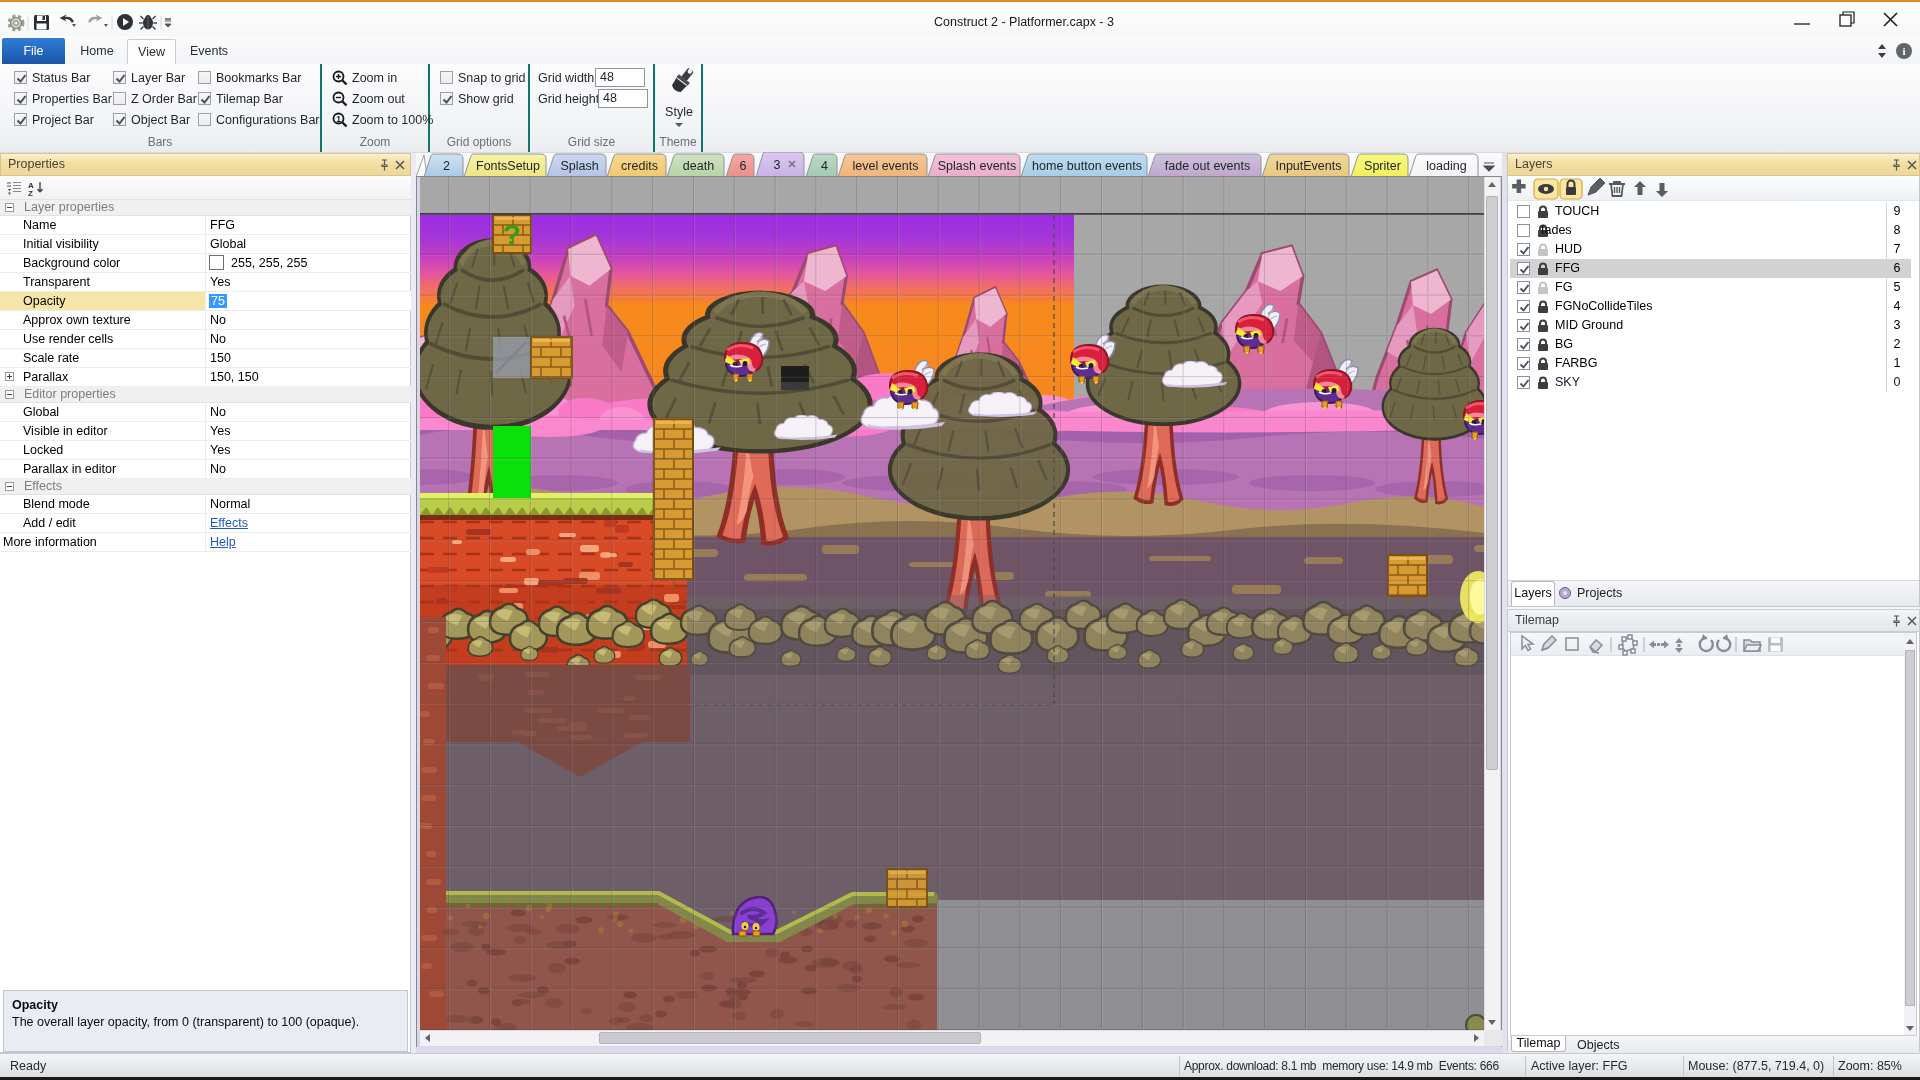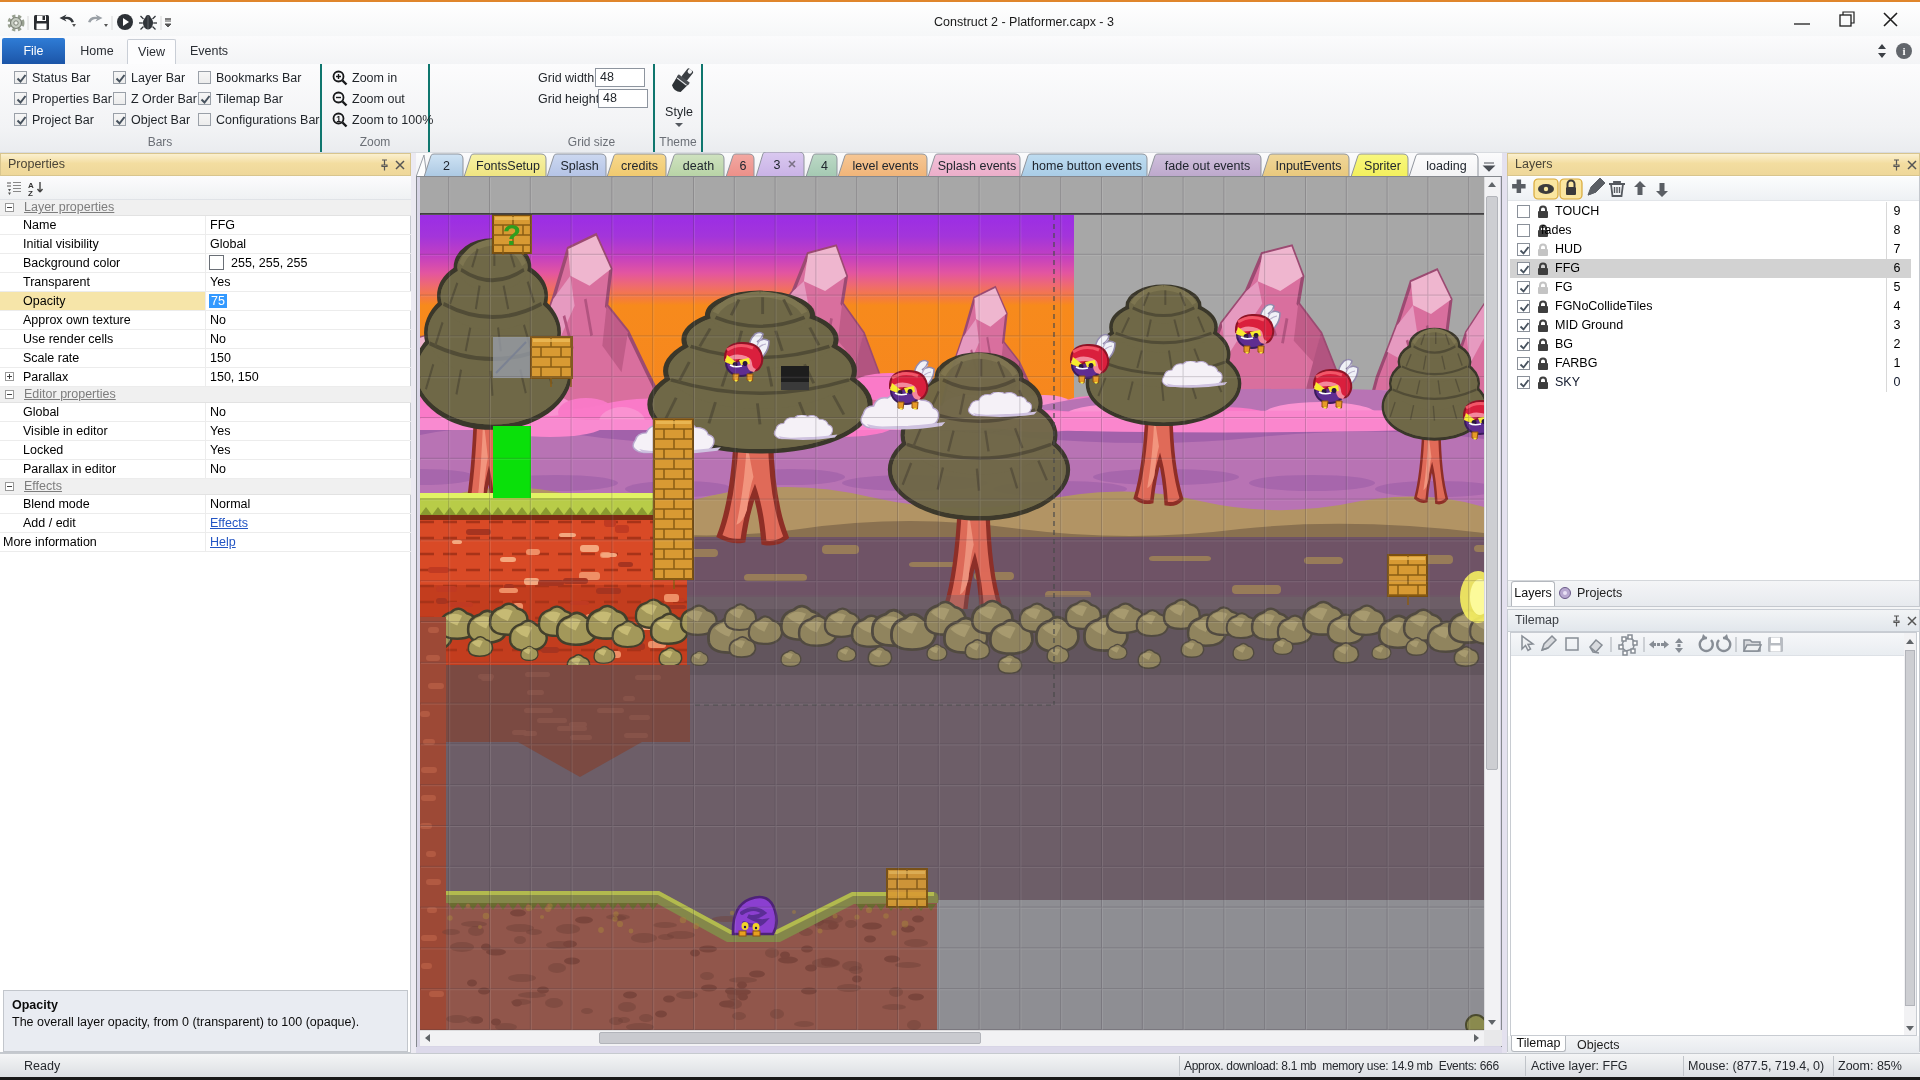--- a/index.html
+++ b/index.html
@@ -26,21 +26,21 @@
 
 .phead{position:absolute;height:23px;background:linear-gradient(#fbf0cf,#f3ddA0 45%,#eed79a);border:1px solid #d8c58e;font-size:12.5px;color:#4a4538;padding-left:7px;line-height:21px;}
 .gray-head{background:linear-gradient(#f2f4f6,#e2e7ec);border:1px solid #c8cdd4;color:#3c4046;}
 .pin{position:absolute;top:4px;color:#555;}
 
 .prow{position:relative;height:19px;border-bottom:1px solid #ececec;font-size:12.5px;color:#000;}
 .prow .lab{position:absolute;left:23px;top:2px;}
 .prow .val{position:absolute;left:210px;top:2px;}
 .prow .vline{position:absolute;left:205px;top:0;width:1px;height:19px;background:#ececec;}
 .psec{position:relative;height:16px;background:#f0f0f0;border-bottom:1px solid #e2e2e2;font-size:12.5px;color:#7d7d7d;}
-.psec .sectext{position:absolute;left:24px;top:0px;text-decoration:underline;}
+.psec .sectext{position:absolute;left:24px;top:0px;}
 .expbox{position:absolute;left:5px;top:3px;width:9px;height:9px;border:1px solid #9a9a9a;background:#fff;}
 .expbox i{position:absolute;left:1px;top:3px;width:5px;height:1px;background:#444;}
 .expbox u{position:absolute;left:3px;top:1px;width:1px;height:5px;background:#444;}
 a.lnk{color:#2355c4;text-decoration:underline;}
 
 #statusbar{position:absolute;left:0;top:1053px;width:1920px;height:24px;background:linear-gradient(#f4f5f6,#dcdfe3);border-top:1px solid #c6cacf;font-size:12.5px;color:#26292e;}
 #botstrip{position:absolute;left:0;top:1077px;width:1920px;height:3px;background:#191919;}
 </style>
 </head>
 <body>
@@ -140,20 +140,27 @@
       </svg>
   <div class="rowtext abs" style="left:30px;top:28px;">Zoom out</div>
   <svg class="abs" style="left:10px;top:48px" width="16" height="16" fill="none" stroke="#17181a" stroke-width="1.8">
         <circle cx="6.5" cy="6.5" r="5"></circle>
         <line x1="10.5" y1="10.5" x2="14.5" y2="14.5" stroke-width="2.4"></line>
         <text x="6.5" y="10" font-size="8.5" text-anchor="middle" fill="#17181a" stroke="none" font-weight="bold">1</text>
       </svg>
   <div class="rowtext abs" style="left:30px;top:49px;">Zoom to 100%</div>
   <div class="glabel">Zoom</div>
 </div>
+<div class="rgroup" style="left:430px;width:100px;">
+  <div class="cbrow" style="left:10px;top:7px;"><span class="cb"></span>Snap to grid</div>
+  <div class="cbrow" style="left:10px;top:28px;"><span class="cb"><svg width="13" height="13">
+            <path d="M2.5 6.5 l3 3 l5 -6.5" stroke="#47525e" stroke-width="2" fill="none"></path>
+          </svg></span>Show grid</div>
+  <div class="glabel">Grid options</div>
+</div>
 <div class="rgroup" style="left:530px;width:125px;">
   <div class="rowtext abs" style="left:8px;top:7px;">Grid width</div>
   <div class="ginput" style="left:65px;top:4px;">48</div>
   <div class="rowtext abs" style="left:8px;top:28px;">Grid height</div>
   <div class="ginput" style="left:68px;top:25px;">48</div>
   <div class="glabel">Grid size</div>
 </div>
 <div class="rgroup" style="left:655px;width:48px;">
   <svg class="abs" style="left:9px;top:4px" width="32" height="38">
     <g transform="rotate(38 16 16)">
@@ -296,21 +303,21 @@
         <span class="lab" style="left:3px;">More information</span>
         <span class="val"><a class="lnk">Help</a></span>
       </div>
 </div>
 <div class="abs" style="left:3px;top:990px;width:405px;height:62px;background:#e9ecf2;border:1px solid #c2c6cc;font-size:12.5px;color:#0c0c0c;padding:7px 8px;">
   <div style="font-weight:bold;">Opacity</div>
   <div style="margin-top:3px;">The overall layer opacity, from 0 (transparent) to 100 (opaque).</div>
 </div>
 
 <div id="statusbar">
-  <span class="abs" style="left:10px;top:5px;margin-left:14px;">Ready</span>
+  <span class="abs" style="left:10px;top:5px;">Ready</span>
   <span class="abs" style="left:1184px;top:5px;letter-spacing:-0.3px;font-size:12px;">Approx. download: 8.1 mb&nbsp; memory use: 14.9 mb&nbsp; Events: 666</span>
   <span class="abs" style="left:1531px;top:5px;">Active layer: FFG</span>
   <span class="abs" style="left:1688px;top:5px;">Mouse: (877.5, 719.4, 0)</span>
   <span class="abs" style="left:1838px;top:5px;">Zoom: 85%</span>
   <span class="abs" style="left:1179px;top:2px;width:1px;height:20px;background:#c0c4c9;"></span>
   <span class="abs" style="left:1525px;top:2px;width:1px;height:20px;background:#c0c4c9;"></span>
   <span class="abs" style="left:1683px;top:2px;width:1px;height:20px;background:#c0c4c9;"></span>
   <span class="abs" style="left:1833px;top:2px;width:1px;height:20px;background:#c0c4c9;"></span>
 </div>
 <div id="botstrip"></div>

